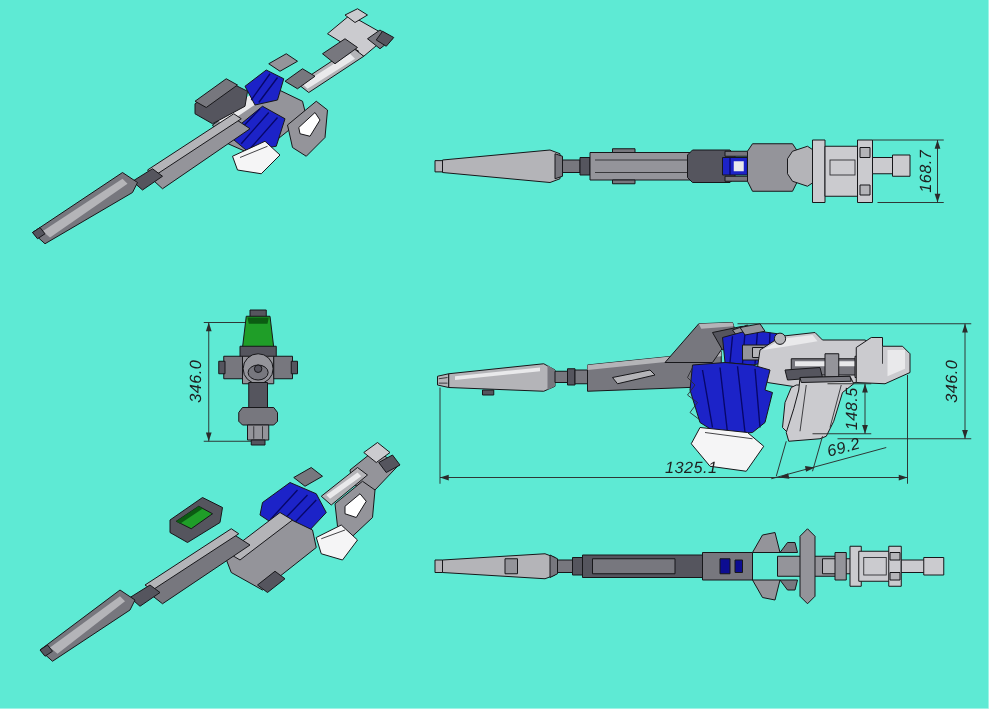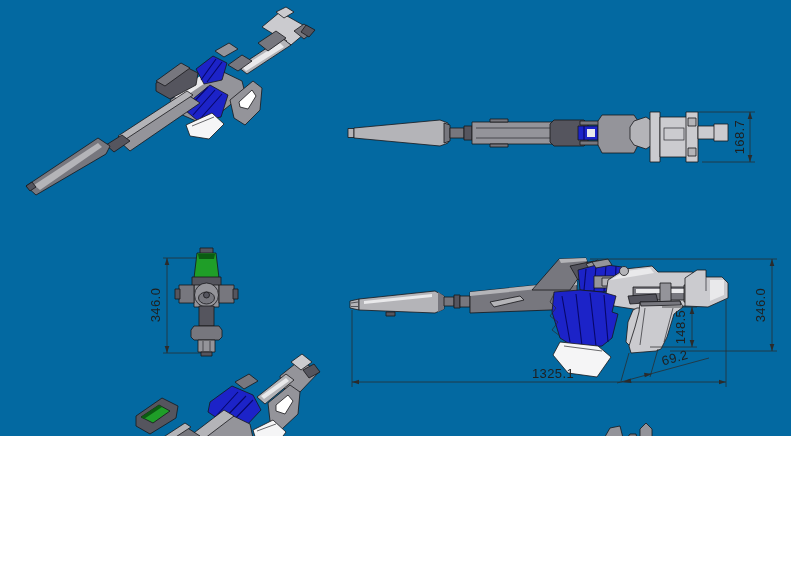--- a/index.html
+++ b/index.html
@@ -1,17 +1,17 @@
 <!DOCTYPE html>
 <html><head>
 <meta charset="utf-8">
 <style>
   html,body{margin:0;padding:0;background:#ffffff;}
-  .canvas{position:relative;width:791px;height:436px;background:#0369a1;overflow:hidden;
-          font-family:"Liberation Sans",sans-serif;}
+  .canvas{position:relative;width:791px;height:567px;background:#5eead4;overflow:hidden;
+          font-family:"Liberation Sans",sans-serif;font-style:italic;}
   .view{position:absolute;}
   
   .ol  {stroke:#17171a;stroke-width:0.8;stroke-linejoin:round;}
   .g1  {fill:#94949a;}  
   .g2  {fill:#77777e;}  
   .g3  {fill:#55555e;}  
   .g4  {fill:#cbcbcf;}  
   .g5  {fill:#b4b4b8;}  
   .g6  {fill:#e9e9eb;stroke:none;}  
   .wht {fill:#f5f5f6;}

